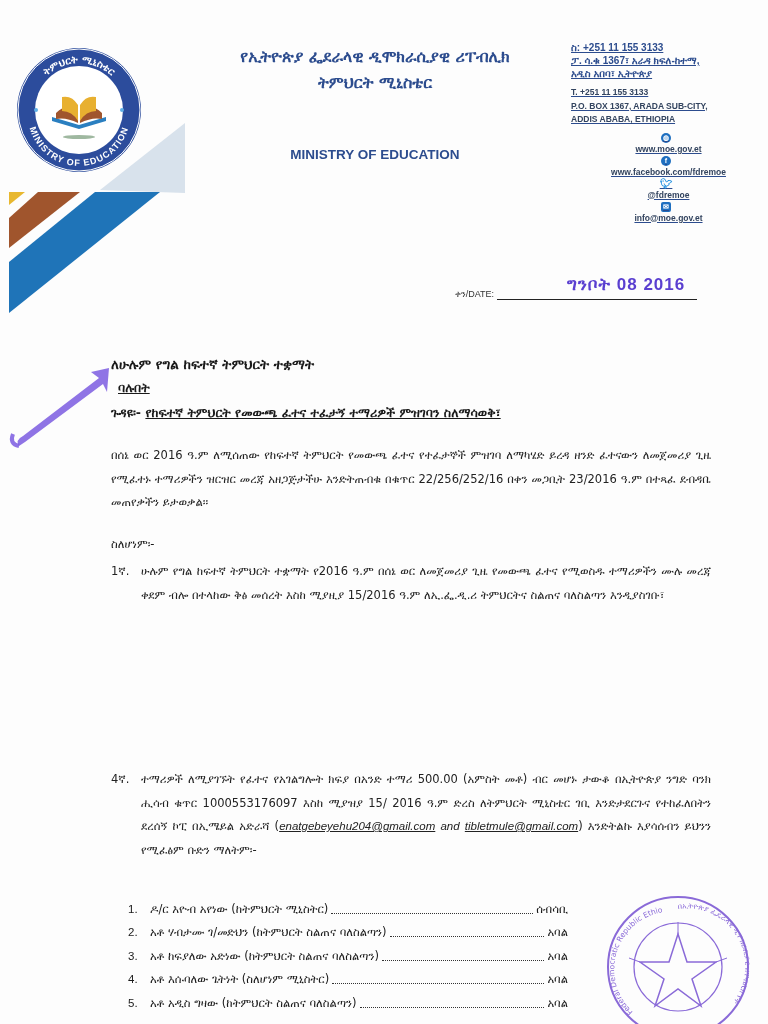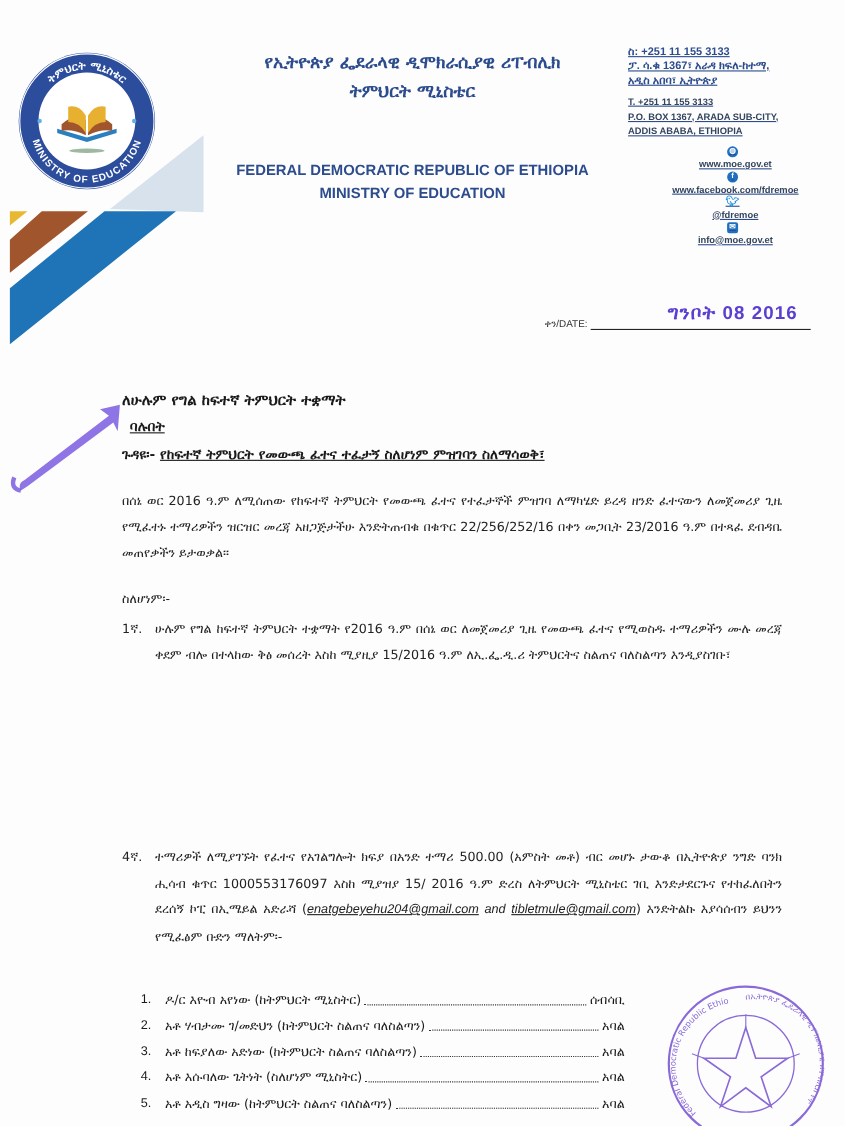--- a/index.html
+++ b/index.html
@@ -29,21 +29,21 @@
   .contact .row { display: flex; align-items: center; font-size: 8.5px; line-height: 13px;
                   font-weight: bold; color: #33445f; flex-direction: column; }
   .contact .ico { width: 10px; height: 10px; border-radius: 50%; background: #1f6fc0;
                   margin-right: 5px; display: inline-flex; align-items: center; justify-content: center;
                   color: #fff; font-size: 7px; font-weight: bold; flex: 0 0 auto; }
   .contact .ico.sq { border-radius: 2px; }
 
   
   .meta-row { position: absolute; left: 455px; font-size: 9px; color: #333;
               font-family: "Liberation Sans", sans-serif; display: flex; align-items: flex-end; }
-  .meta-row .lbl { white-space: nowrap; margin-left: 40px; }
+  .meta-row .lbl { white-space: nowrap; }
   .meta-row .line { border-bottom: 1.5px solid #222; margin-left: 3px; position: relative; height: 14px; }
   .date-row { top: 286px; }
   .date-row .line { width: 200px; }
   .ref-row { top: 319px; }
   .ref-row .line { width: 205px; }
   .date-val { position: absolute; left: 70px; bottom: 4px; color: #5a3fd0; font-size: 17px;
               font-family: "Liberation Sans", sans-serif; font-weight: bold; letter-spacing: 1px; white-space: nowrap; }
   .ref-val { position: absolute; left: 18px; bottom: -2px; color: #222; font-size: 20px;
              font-family: "Liberation Serif", serif; font-style: italic; letter-spacing: 3px; white-space: nowrap; }
 
@@ -116,21 +116,20 @@
     <polygon points="9,72 25,72 9,85" fill="#e8b830"></polygon>
     <polygon points="38,72 80,72 9,128 9,98" fill="#a0552d"></polygon>
     <polygon points="95,72 160,72 9,193 9,142" fill="#1f74b8"></polygon>
   </svg>
 
   <div class="hdr-am">
     <div>የኢትዮጵያ ፌደራላዊ ዲሞክራሲያዊ ሪፐብሊክ</div>
     <div>ትምህርት ሚኒስቴር</div>
   </div>
   <div class="hdr-en">
-    <div>FEDERAL DEMOCRATIC REPUBLIC OF ETHIOPIA</div>
     <div>MINISTRY OF EDUCATION</div>
   </div>
 
   <div class="contact">
     <div class="am">ስ: +251 11 155 3133</div>
     <div class="am">ፓ. ሳ.ቁ 1367፣ አራዳ ክፍለ-ከተማ,</div>
     <div class="am">አዲስ አበባ፣ ኢትዮጵያ</div>
     <div class="gap"></div>
     <div class="en">T. +251 11 155 3133</div>
     <div class="en">P.O. BOX 1367, ARADA SUB-CITY,</div>
@@ -163,21 +162,21 @@
 
   <svg class="arrow" viewBox="0 0 120 90">
     <path d="M 104 8 L 86 12 L 94 18 L 18 76 Q 10 80 14 86 L 20 82 L 98 24 L 102 32 Z" fill="#7b5ce0" opacity="0.85"></path>
     <path d="M 8 74 Q 4 84 14 86" fill="none" stroke="#7b5ce0" stroke-width="4" opacity="0.85"></path>
   </svg>
 
   <div class="addr1">ለሁሉም የግል ከፍተኛ ትምህርት ተቋማት</div>
   <div class="addr2">ባሉበት</div>
   <div class="subject">
     <span>ጉዳዩ፡-</span>
-    <span class="subj-text">የከፍተኛ ትምህርት የመውጫ ፈተና ተፈታኝ ስለሆነም ምዝገባን ስለማሳወቅ፣</span>
+    <span class="subj-text">የከፍተኛ ትምህርት የመውጫ ፈተና ተፈታኝ ተማሪዎች ምዝገባን ስለማሳወቅ፣</span>
   </div>
 
   <div class="para p-intro">በሰኔ ወር 2016 ዓ.ም ለሚሰጠው የከፍተኛ ትምህርት የመውጫ ፈተና የተፈታኞች ምዝገባ ለማካሄድ ይረዳ ዘንድ ፈተናውን ለመጀመሪያ ጊዜ የሚፈተኑ ተማሪዎችን ዝርዝር መረጃ አዘጋጅታችሁ እንድትጠብቁ በቁጥር 22/256/252/16 በቀን መጋቢት 23/2016 ዓ.ም በተጻፈ ደብዳቤ መጠየቃችን ይታወቃል፡፡</div>
   <div class="therefore">ስለሆነም፡-</div>
 
   <div class="item i1">
     <span class="num">1ኛ.</span>
     <div style="padding-left:30px;text-align:justify">ሁሉም የግል ከፍተኛ ትምህርት ተቋማት የ2016 ዓ.ም በሰኔ ወር ለመጀመሪያ ጊዜ የመውጫ ፈተና የሚወስዱ ተማሪዎችን ሙሉ መረጃ ቀደም ብሎ በተላከው ቅፅ መሰረት እስከ ሚያዚያ 15/2016 ዓ.ም ለኢ.ፌ.ዲ.ሪ ትምህርትና ስልጠና ባለስልጣን እንዲያስገቡ፣</div>
   </div>
   <div class="item i4">

